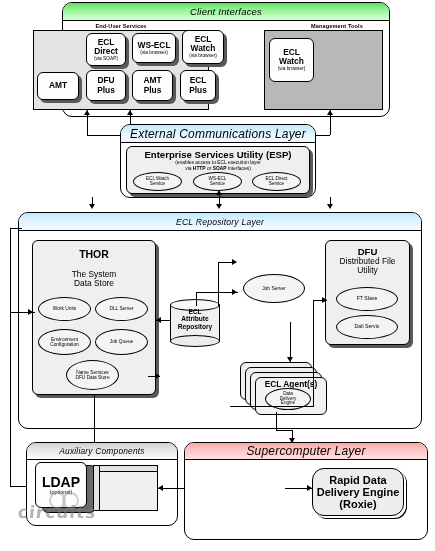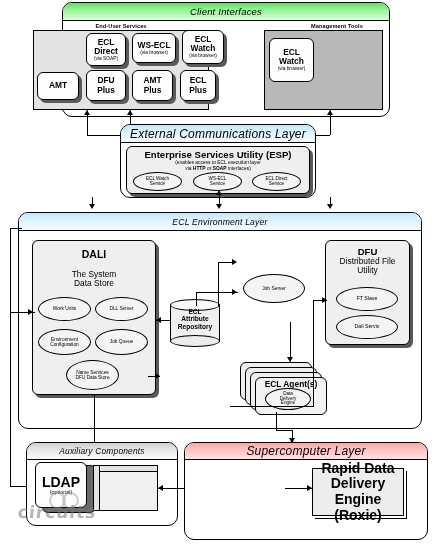--- a/index.html
+++ b/index.html
@@ -267,25 +267,25 @@
 
   <div class="ln lnv" style="left:219px;top:193px;height:13px;"></div>
   <div class="arrow ar-up" style="left:216px;top:190px;"></div>
   <div class="ln lnv" style="left:92px;top:197px;height:10px;"></div>
   <div class="arrow ar-down" style="left:89px;top:204px;"></div>
   <div class="arrow ar-down" style="left:216px;top:204px;"></div>
   <div class="ln lnv" style="left:330px;top:197px;height:10px;"></div>
   <div class="arrow ar-down" style="left:327px;top:204px;"></div>
 
   <div class="layer" style="left:18px;top:212px;width:404px;height:217px;">
-    <div class="layer-hdr hdr-blue" style="font-size:8.6px;">ECL Environment Layer</div>
+    <div class="layer-hdr hdr-blue" style="font-size:8.6px;">ECL Repository Layer</div>
   </div>
 
   <div class="node" style="left:32px;top:240px;width:124px;height:155px;justify-content:flex-start;padding-top:8px;">
-    <span style="font-size:10.5px;font-weight:bold;">DALI</span>
+    <span style="font-size:10.5px;font-weight:bold;">THOR</span>
     <span style="font-size:8.4px;margin-top:10px;">The System</span>
     <span style="font-size:8.4px;">Data Store</span>
   </div>
   <div class="ell" style="left:38px;top:297px;width:53px;height:24px;font-size:4.8px;">Work Units</div>
   <div class="ell" style="left:95px;top:297px;width:53px;height:24px;font-size:4.8px;">DLL Server</div>
   <div class="ell" style="left:38px;top:329px;width:53px;height:26px;font-size:4.8px;padding:0 3px;">Environment Configuration</div>
   <div class="ell" style="left:95px;top:329px;width:53px;height:26px;font-size:4.8px;">Job Queue</div>
   <div class="ell" style="left:66px;top:360px;width:53px;height:30px;font-size:4.8px;padding:0 6px;">Name Services DFU Data Store</div>
 
   <div class="cyl" style="left:170px;top:299px;width:50px;height:48px;">
@@ -372,21 +372,21 @@
   </div>
 
   <div class="ln lnh" style="left:158px;top:488px;width:44px;"></div>
   <div class="arrow ar-left" style="left:158px;top:485px;"></div>
   <div class="arrow ar-right" style="left:197px;top:485px;"></div>
 
   <div class="layer" style="left:184px;top:442px;width:244px;height:98px;">
     <div class="layer-hdr hdr-red" style="font-size:12px;height:16px;">Supercomputer Layer</div>
   </div>
 
-  <div class="box3d" style="left:312px;top:468px;width:92px;height:48px;font-size:14px;">
+  <div class="box3d" style="left:312px;top:468px;width:92px;height:48px;font-size:11px;border-radius:12px;">
     <span>
       <span>Rapid Data</span><br>
       <span>Delivery Engine</span><br>
       <span>(Roxie)</span>
     </span>
   </div>
   <div class="ln lnh" style="left:285px;top:488px;width:27px;"></div>
   <div class="arrow ar-right" style="left:307px;top:485px;"></div>
 
   <div class="wm" style="left:18px;top:502px;font-size:17px;">circuits</div>

